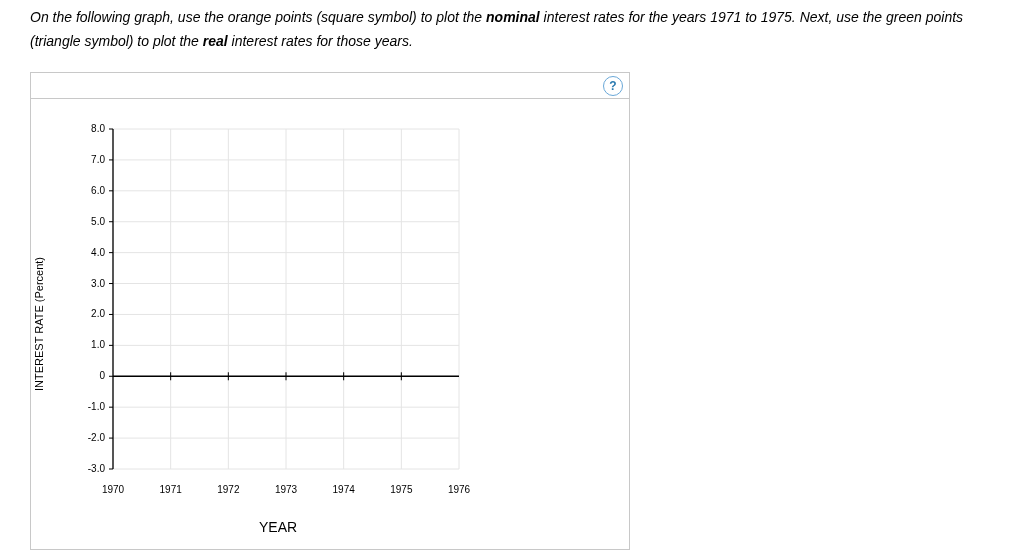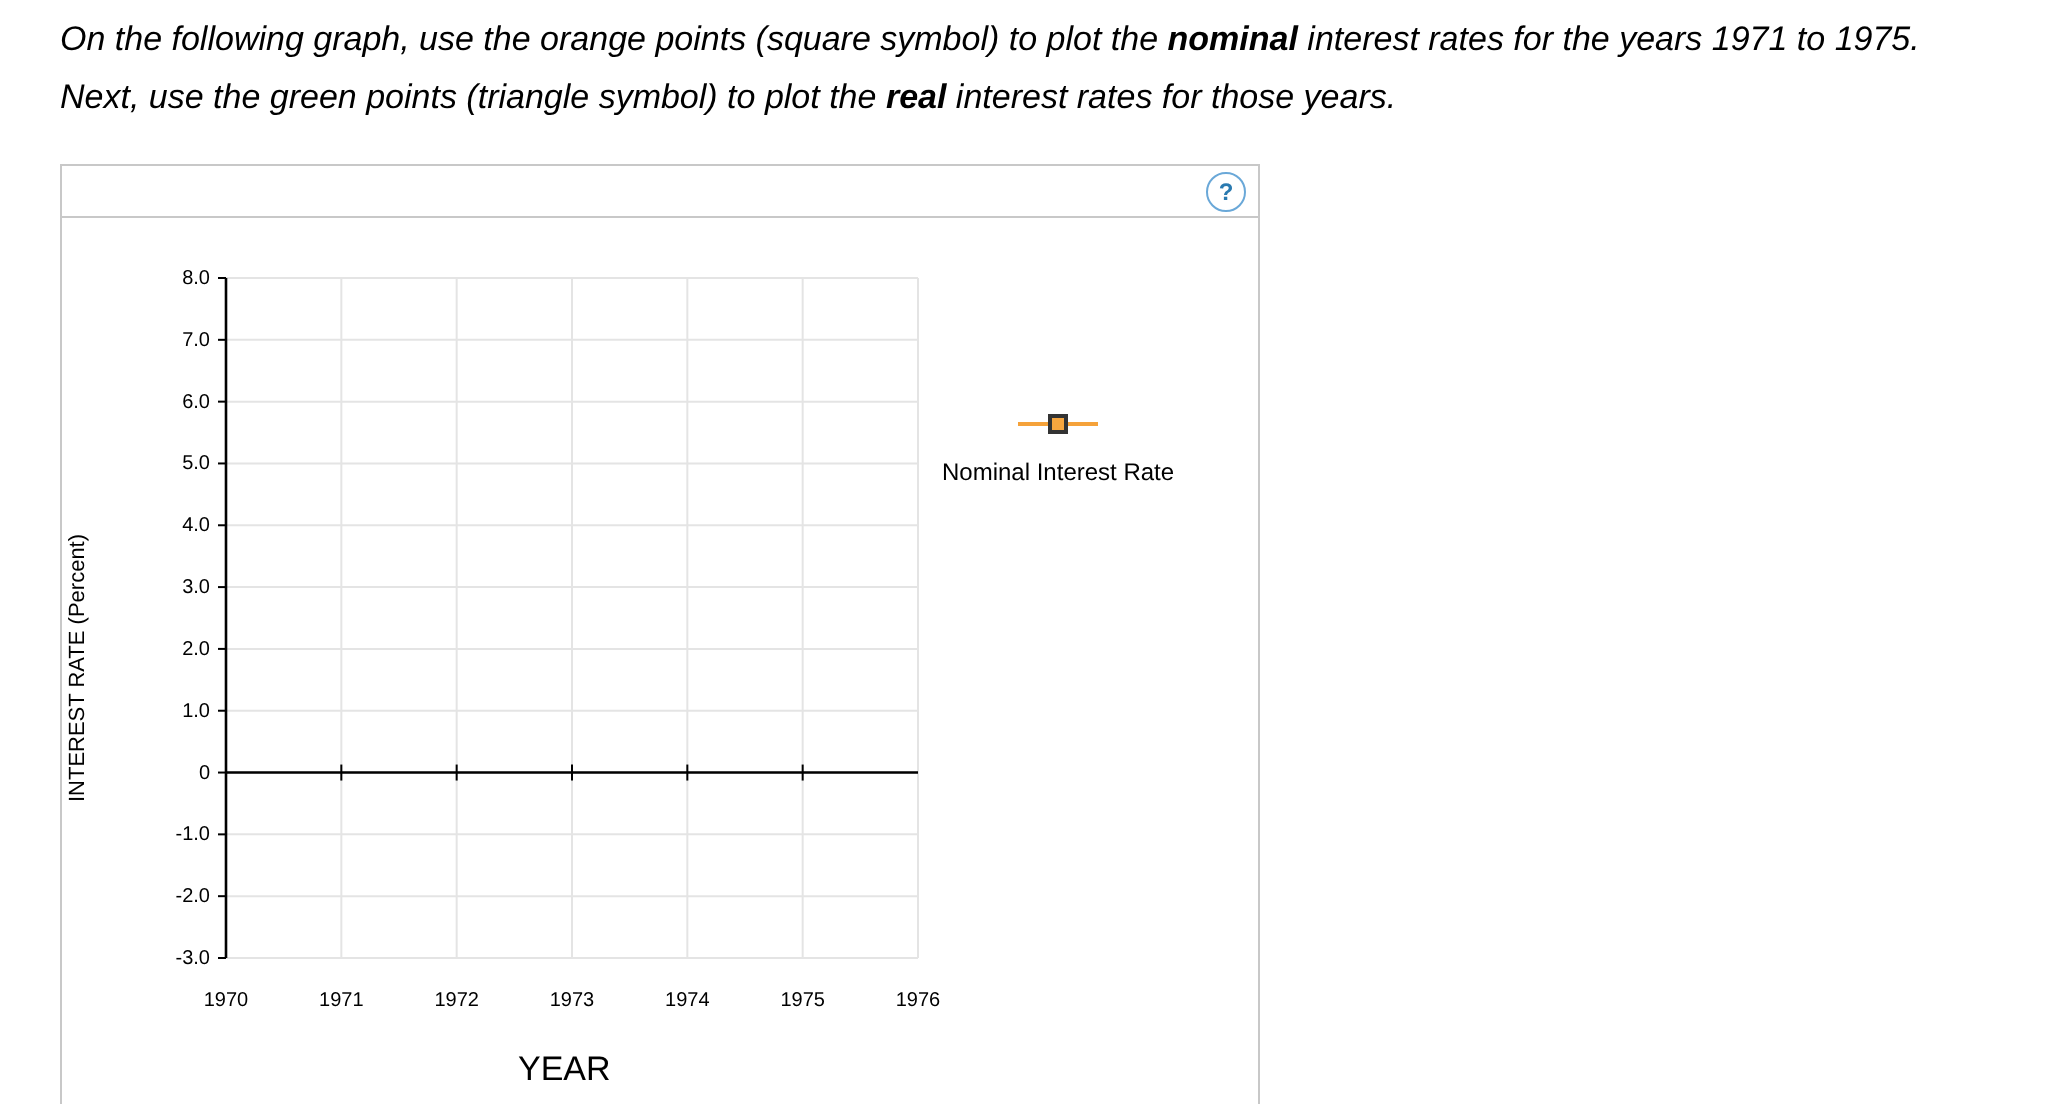--- a/index.html
+++ b/index.html
@@ -1,25 +1,25 @@
 <!DOCTYPE html>
 <html><head>
 <meta charset="utf-8">
 <style>
 * { box-sizing: border-box; margin: 0; padding: 0; }
 body { font-family: Arial, Helvetica, sans-serif; background: #fff; color: #000; padding: 6px 30px; }
-.instruction { font-style: italic; font-size: 17px; line-height: 1.7; margin-bottom: 18px; }
+.instruction { font-style: italic; font-size: 14px; line-height: 1.7; margin-bottom: 18px; }
 .instruction b { font-weight: bold; font-style: italic; }
 .panel { border: 1px solid #c8c8c8; width: 600px; position: relative; }
 .toolbar { height: 26px; border-bottom: 1px solid #c8c8c8; position: relative; }
 .help-btn { position: absolute; right: 6px; top: 3px; width: 20px; height: 20px; border-radius: 50%; border: 1.5px solid #6aa8d8; color: #2a7ab0; font-size: 12px; font-weight: bold; text-align: center; line-height: 18px; cursor: pointer; background: #fff; }
 .chart-wrap { position: relative; height: 450px; }
 svg { display: block; }
 .ytitle { position: absolute; left: 8px; top: 50%; transform: translate(-50%,-50%) rotate(-90deg); transform-origin: center; font-size: 11px; white-space: nowrap; }
-.xtitle { position: absolute; left: 228px; bottom: 14px; font-size: 17px; }
+.xtitle { position: absolute; left: 228px; bottom: 14px; font-size: 14px; }
 .legend { position: absolute; left: 440px; top: 96px; font-size: 12px; }
 .legend-row { margin-bottom: 44px; }
 .legend-symbol { display: block; margin: 0 auto 10px; width: 40px; height: 14px; position: relative; }
 .sq-line { position:absolute; top:6px; left:0; width:100%; height:2px; background:#f5a23a; }
 .sq-mark { position:absolute; left:50%; top:50%; width:10px; height:10px; transform:translate(-50%,-50%); background:#f7a63e; border:2px solid #333; }
 .tri-line { position:absolute; top:7px; left:0; width:100%; height:2px; background:#9ed47f; }
 .tri-mark { position:absolute; left:50%; top:0; width:0; height:0; transform:translateX(-50%); border-left:7px solid transparent; border-right:7px solid transparent; border-bottom:11px solid #3a6b2a; }
 .tri-mark::after{ content:""; position:absolute; left:-4px; top:3px; width:0; height:0; border-left:4px solid transparent; border-right:4px solid transparent; border-bottom:6px solid #9ed47f; }
 .legend-label { text-align:center; }
 .tick-label { font-size: 10px; fill:#000; }
@@ -102,22 +102,15 @@
           <text x="227" y="394" class="tick-label" text-anchor="middle">1973</text>
           <text x="284.66666666666663" y="394" class="tick-label" text-anchor="middle">1974</text>
           <text x="342.33333333333337" y="394" class="tick-label" text-anchor="middle">1975</text>
           <text x="400" y="394" class="tick-label" text-anchor="middle">1976</text>
         </g>
     </svg>
 
     <div class="xtitle">YEAR</div>
 
     <div class="legend">
-      <div class="legend-row">
-        <span class="legend-symbol">
-          <span class="sq-line"></span>
-            <span class="sq-mark"></span>
-        </span>
-        <div class="legend-label">Nominal Interest Rate</div>
-      </div>
     </div>
   </div>
 </div>
 
 </body></html>

